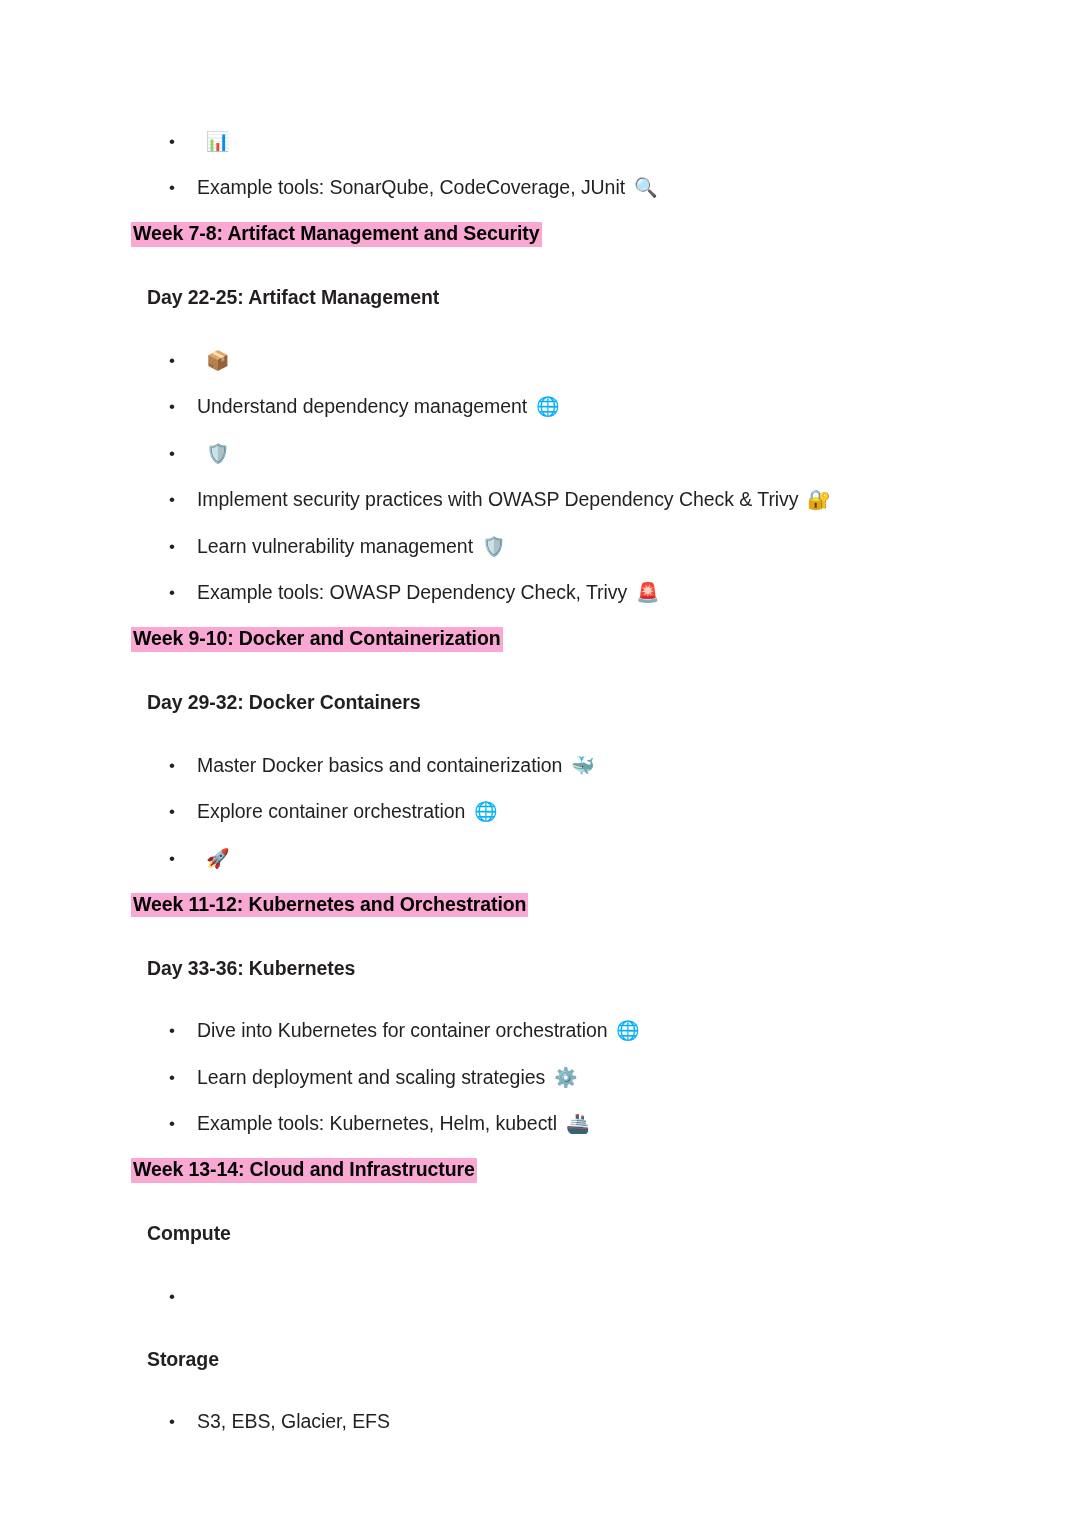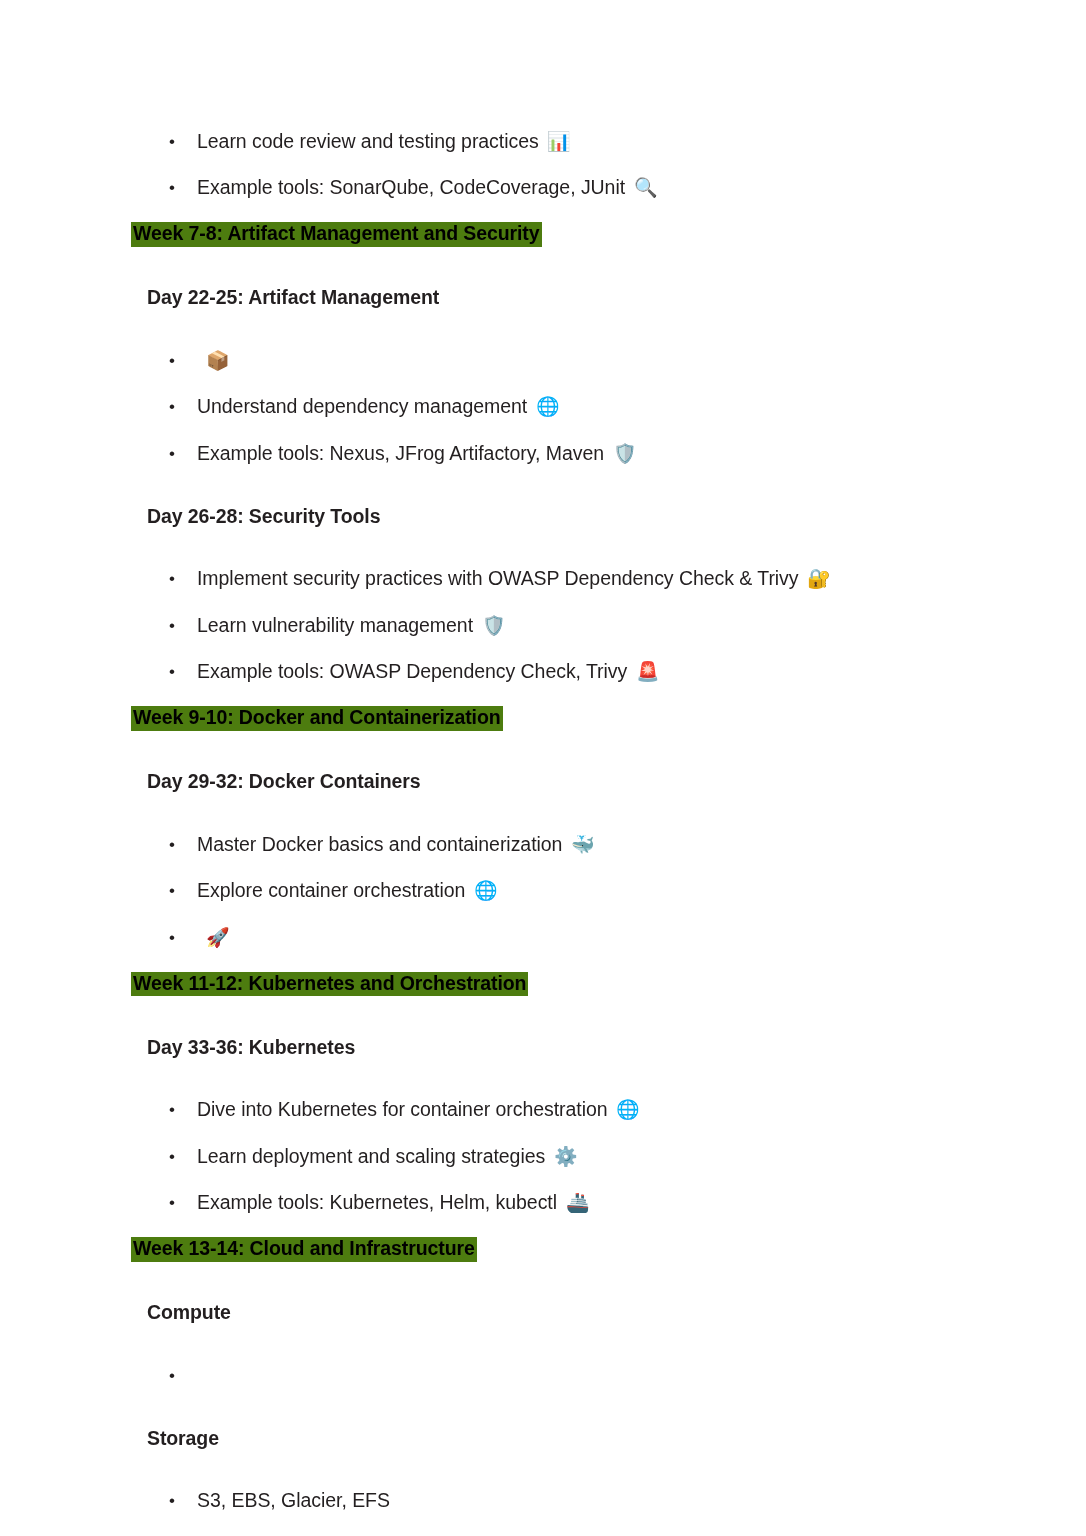--- a/index.html
+++ b/index.html
@@ -32,21 +32,21 @@
     font-weight: bold;
     color: #000000;
     line-height: 1.0;
     margin: 0;
     padding: 0;
     height: 47px;
     display: flex;
     align-items: center;
   }
   .week-heading .hl {
-    background: #4d7c0f;
+    background: #f9a8d4;
     padding: 2px 2px 3px 2px;
     display: inline-block;
     letter-spacing: -0.1px;
   }
 
   
   .day-heading {
     font-size: 19.5px;
     font-weight: bold;
     color: #231f20;
@@ -88,21 +88,20 @@
     vertical-align: -2px;
   }
 </style>
 </head>
 <body>
 
 <div class="page">
   <div class="doc-body" id="doc-body">
       <div class="bullet-row">
         <span class="bullet-dot">•</span>
-        <span class="bullet-text">Learn code review and testing practices</span>
         <span class="emoji">📊</span>
       </div>
       <div class="bullet-row">
         <span class="bullet-dot">•</span>
         <span class="bullet-text">Example tools: SonarQube, CodeCoverage, JUnit</span>
         <span class="emoji">🔍</span>
       </div>
       <div class="week-heading">
         <span class="hl">Week 7-8: Artifact Management and Security</span>
       </div>
@@ -111,24 +110,22 @@
         <span class="bullet-dot">•</span>
         <span class="emoji">📦</span>
       </div>
       <div class="bullet-row">
         <span class="bullet-dot">•</span>
         <span class="bullet-text">Understand dependency management</span>
         <span class="emoji">🌐</span>
       </div>
       <div class="bullet-row">
         <span class="bullet-dot">•</span>
-        <span class="bullet-text">Example tools: Nexus, JFrog Artifactory, Maven</span>
         <span class="emoji">🛡️</span>
       </div>
-      <div class="day-heading">Day 26-28: Security Tools</div>
       <div class="bullet-row">
         <span class="bullet-dot">•</span>
         <span class="bullet-text">Implement security practices with OWASP Dependency Check &amp; Trivy</span>
         <span class="emoji">🔐</span>
       </div>
       <div class="bullet-row">
         <span class="bullet-dot">•</span>
         <span class="bullet-text">Learn vulnerability management</span>
         <span class="emoji">🛡️</span>
       </div>

